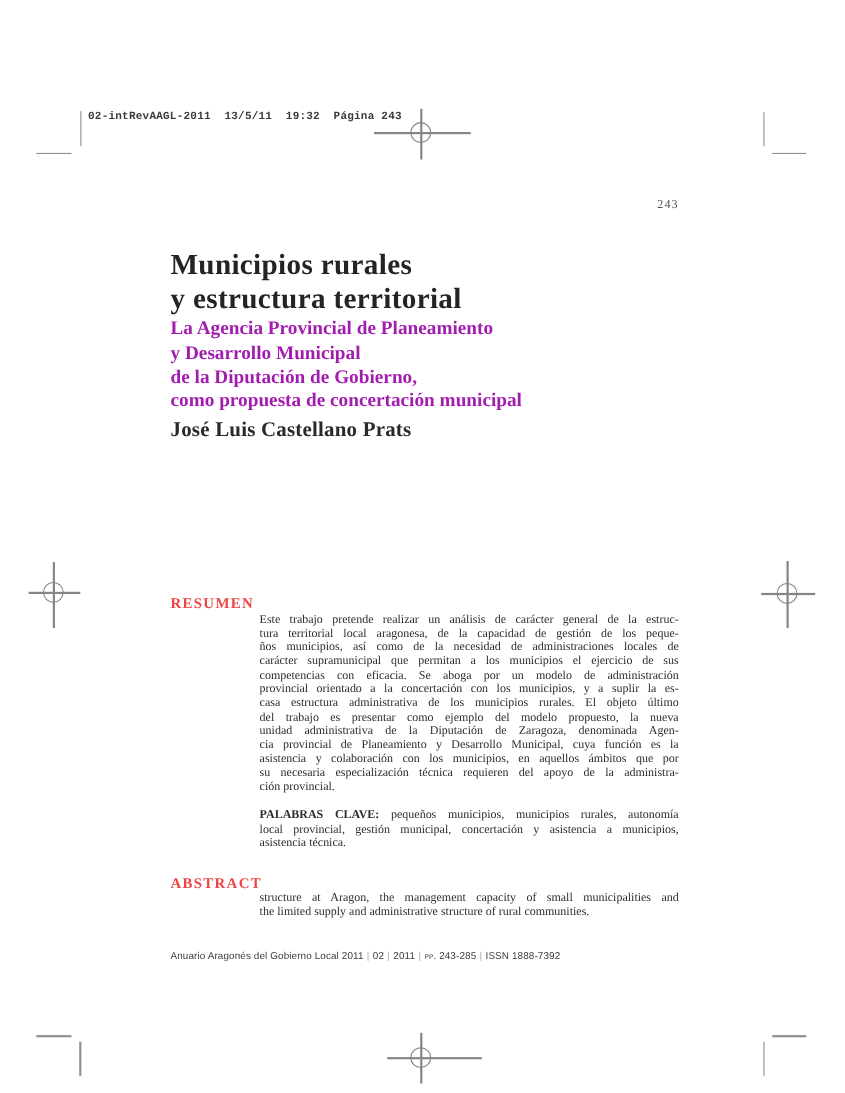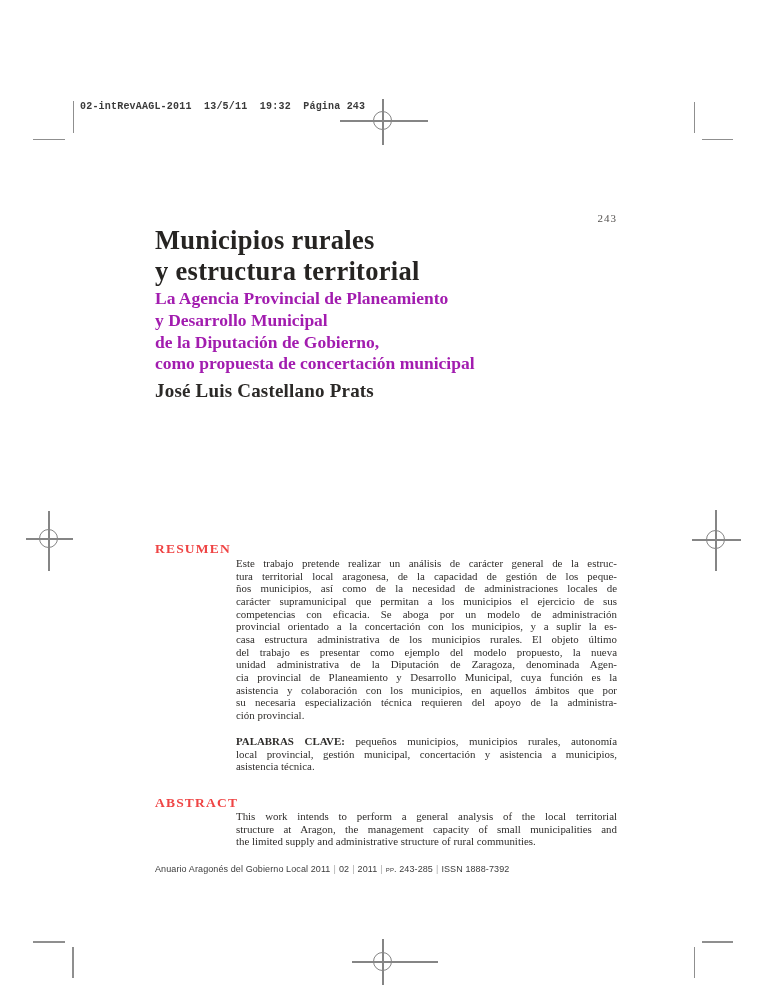--- a/index.html
+++ b/index.html
@@ -19,21 +19,21 @@
   
   .print-header {
     position:absolute; left:80px; top:57px;
     font-family:"Liberation Mono", monospace; font-size:10px; font-weight:bold;
     color:#3a3a3a; white-space:pre; letter-spacing:0.2px;
   }
 
   
   .content { position:absolute; left:155px; top:0; width:462px; height:100%; }
 
-  .page-number { position:absolute; right:0; top:168px; font-size:11px;
+  .page-number { position:absolute; right:0; top:136px; font-size:11px;
                  color:#555250; letter-spacing:1px; }
 
   .title { position:absolute; left:0; top:181px; font-size:26.5px; line-height:31px;
            font-weight:bold; color:#262422; letter-spacing:0.3px; }
 
   .subtitle { position:absolute; left:0; top:244px; font-size:17.5px; line-height:21.8px;
               font-weight:bold; color:#a21caf; }
 
   .author { position:absolute; left:0; top:336px; font-size:19px; font-weight:bold;
             color:#2b2927; letter-spacing:0.2px; }
@@ -134,21 +134,20 @@
       <div class="jl">unidad administrativa de la Diputación de Zaragoza, denominada Agen-</div>
       <div class="jl">cia provincial de Planeamiento y Desarrollo Municipal, cuya función es la</div>
       <div class="jl">asistencia y colaboración con los municipios, en aquellos ámbitos que por</div>
       <div class="jl">su necesaria especialización técnica requieren del apoyo de la administra-</div>
       <div class="jl-end">ción provincial.</div>
     </div>
 
     <div class="sec-heading heading-abstract">ABSTRACT</div>
 
     <div class="para para-abstract">
-      <div class="jl">This work intends to perform a general analysis of the local territorial</div>
       <div class="jl">structure at Aragon, the management capacity of small municipalities and</div>
       <div class="jl-end">the limited supply and administrative structure of rural communities.</div>
     </div>
 
     <div class="footer">
       <span>Anuario Aragonés del Gobierno Local 2011</span><span class="sep">|</span><span>02</span><span class="sep">|</span><span>2011</span><span class="sep">|</span><span class="pp">pp. 243-285</span><span class="sep">|</span><span>ISSN 1888-7392</span>
     </div>
 
   </div>
 </div>

